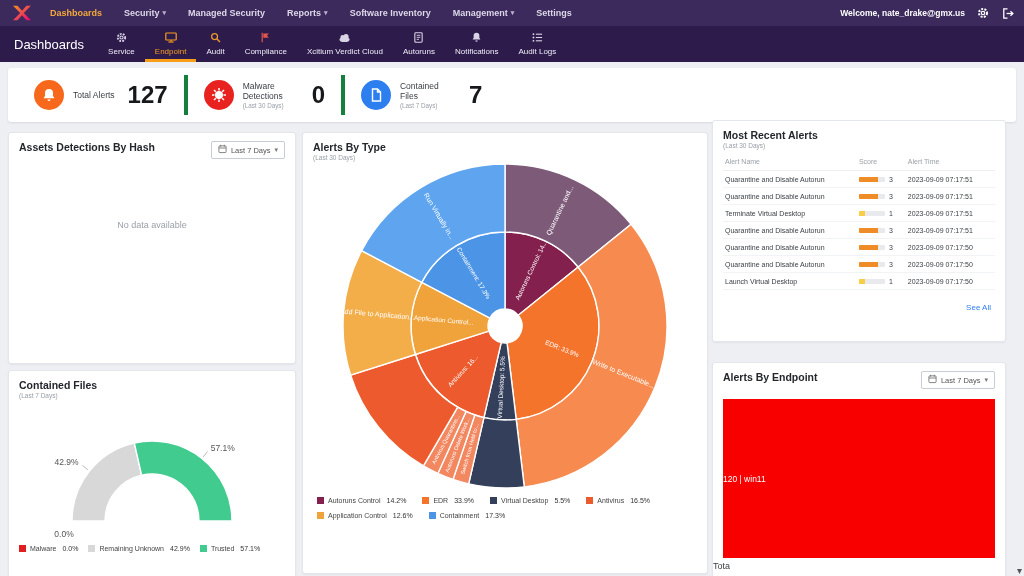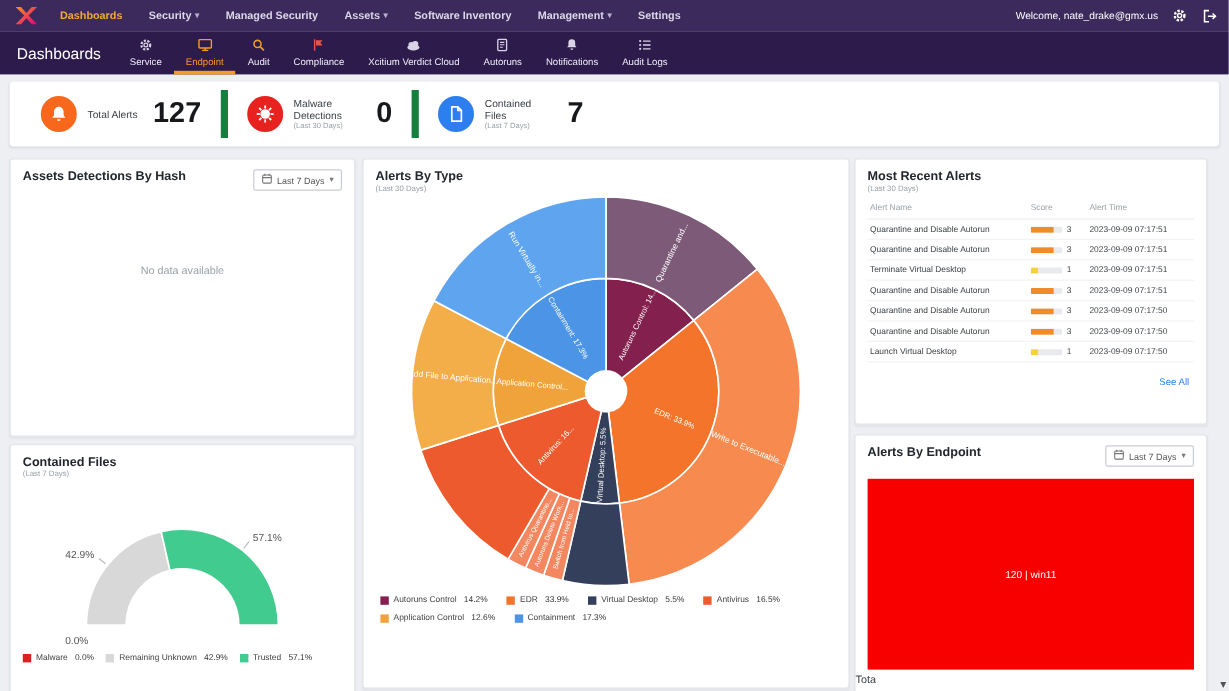--- a/index.html
+++ b/index.html
@@ -9,38 +9,38 @@
   
   .topnav { position:absolute; left:0; top:0; width:1024px; height:26px; background:#3c2a5d;
             display:flex; align-items:center; padding:0 10px; z-index:6; }
   .logo { display:flex; align-items:center; margin-right:16px; cursor:pointer; }
   .topnav-items { display:flex; align-items:center; }
   .topnav-item { font-size:9px; font-weight:bold; color:#ddd8e8; margin-right:22px; cursor:pointer;
                  display:flex; align-items:center; gap:3px; white-space:nowrap; }
   .topnav-item.active { color:#f3a93b; }
   .topnav-item .caret { font-size:7px; color:#b9b0cc; }
   .topnav-right { margin-left:auto; display:flex; align-items:center; gap:12px; color:#fff; }
-  .welcome { font-size:8.5px; font-weight:normal; white-space:nowrap; }
+  .welcome { font-size:8.5px; font-weight:bold; white-space:nowrap; }
   .nav-icon { display:flex; align-items:center; cursor:pointer; }
 
   
   .subnav { position:absolute; top:26px; left:0; width:1024px; height:36px; background:#2d1b4c;
             display:flex; align-items:stretch; z-index:5; }
   .page-title { color:#fff; font-size:13px; padding:0 14px; min-width:92px; display:flex; align-items:center; }
   .tabs { display:flex; }
   .tab { display:flex; flex-direction:column; align-items:center; justify-content:center; gap:2px;
          padding:0 10px; color:#efecf6; font-size:8px; cursor:pointer;
          border-bottom:3px solid transparent; padding-top:3px; white-space:nowrap; }
   .tab.active { color:#f89c1c; border-bottom-color:#f89c1c; }
 
   
   .summary { position:absolute; left:8px; top:68px; width:1008px; height:54px; background:#fff;
              border-radius:3px; box-shadow:0 1px 2px rgba(20,24,40,.10); display:flex; align-items:center; padding:0 10px; }
   .card { display:flex; align-items:center; gap:9px; padding:0 16px; height:40px; }
-  .card + .card { border-left:6px solid #15803d;padding-left:16px; }
+  .card + .card { border-left:4px solid #15803d;padding-left:16px; }
   .card-icon { width:30px; height:30px; min-width:30px; border-radius:50%;
                display:flex; align-items:center; justify-content:center; }
   .card-texts { font-size:8.5px; color:#3a3f45; line-height:1.2; max-width:56px; }
   .card-sub { font-size:6.3px; color:#9aa0a8; margin-top:1px; }
   .card-value { font-size:24px; font-weight:bold; color:#16181c; margin-left:4px; }
 
   
   .panel { position:absolute; background:#fff; border:1px solid #e3e6ea; border-radius:3px;
            box-shadow:0 1px 2px rgba(20,24,40,.05); }
   .panel-head { display:flex; justify-content:space-between; align-items:flex-start; padding:8px 10px 0; }
@@ -48,21 +48,21 @@
   .panel-sub { font-size:6.5px; color:#98a0a8; margin-top:1px; }
   .filter { display:flex; align-items:center; gap:4px; border:1px solid #c8ccd4; border-radius:2px;
             padding:2px 6px; font-size:7.5px; color:#555; background:#fff; cursor:pointer;
             font-family:"Liberation Sans", sans-serif; }
   .filter .caret { font-size:7px; color:#777; }
   .empty-text { position:absolute; top:38%; width:100%; text-align:center; color:#9aa1a9; font-size:9px; }
 
   .pos-hash      { left:8px;   top:132px; width:288px; height:232px; }
   .pos-contained { left:8px;   top:370px; width:288px; height:216px; }
   .pos-type      { left:302px; top:132px; width:406px; height:442px; }
-  .pos-recent    { left:712px; top:132px; width:294px; height:222px; }
+  .pos-recent    { left:712px; top:120px; width:294px; height:222px; }
   .pos-endpoint  { left:712px; top:362px; width:294px; height:240px; }
 
   
   .sunburst-wrap { display:flex; justify-content:center; }
   .type-legend { margin:6px 14px 0; }
   .legend-row { display:flex; gap:16px; margin-bottom:8px; }
   .legend-item { display:flex; align-items:center; gap:4px; font-size:7px; color:#444; white-space:nowrap; }
   .legend-swatch { width:7px; height:7px; display:inline-block; }
   .legend-pct { margin-left:2px; color:#333; }
 
@@ -76,21 +76,21 @@
   .score-fill { height:100%; }
   .see-all-wrap { text-align:right; padding:6px 14px 0; }
   .see-all { color:#2f80ed; font-size:8px; text-decoration:none; cursor:pointer; }
 
   
   .gauge-wrap { display:flex; justify-content:center; margin-top:2px; }
   .gauge-legend { display:flex; gap:10px; justify-content:flex-start; margin:2px 10px 0; flex-wrap:nowrap; }
 
   
   .treemap { position:absolute; left:10px; right:10px; top:36px; height:159px;
-             display:flex; align-items:center; justify-content:center;
+             display:flex; align-items:center; justify-content:flex-start;
              color:#fff; font-size:8.5px; cursor:pointer; }
   .endpoint-footer { position:absolute; left:0; top:198px; font-size:9px; color:#3c4147; }
 
   .scroll-corner { position:absolute; right:2px; bottom:0px; color:#555; font-size:10px; line-height:1; }
 </style>
 </head>
 <body>
 
 <header class="topnav">
   <div class="logo">
@@ -109,21 +109,21 @@
         <span>Dashboards</span>
       </div>
       <div class="topnav-item">
         <span>Security</span>
         <span class="caret">▾</span>
       </div>
       <div class="topnav-item">
         <span>Managed Security</span>
       </div>
       <div class="topnav-item">
-        <span>Assets</span>
+        <span>Reports</span>
         <span class="caret">▾</span>
       </div>
       <div class="topnav-item">
         <span>Software Inventory</span>
       </div>
       <div class="topnav-item">
         <span>Management</span>
         <span class="caret">▾</span>
       </div>
       <div class="topnav-item">

